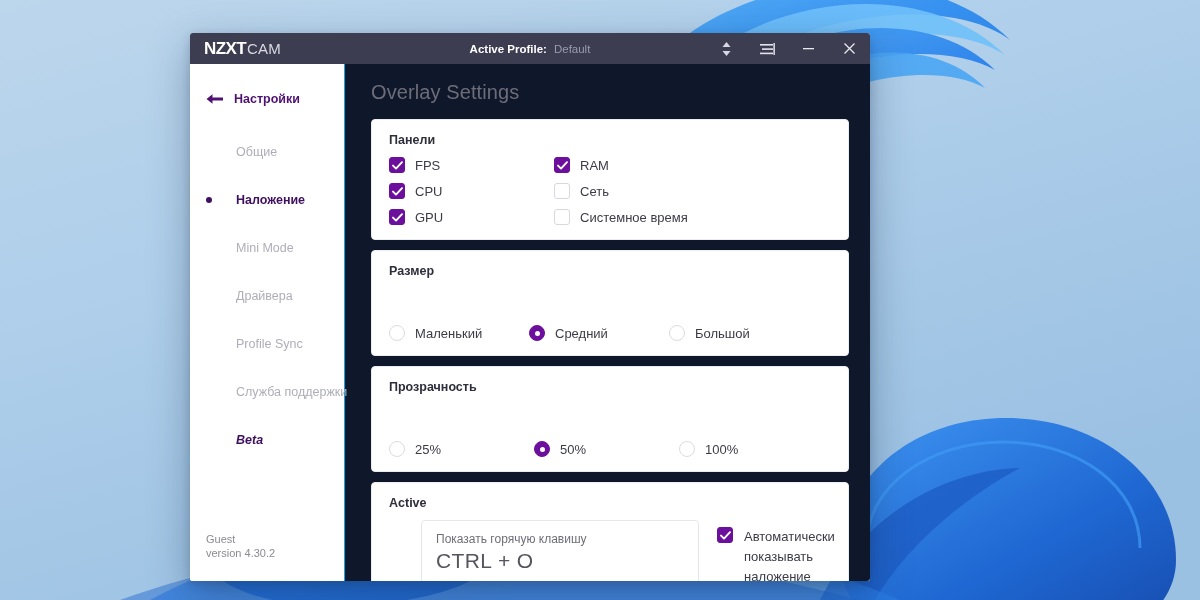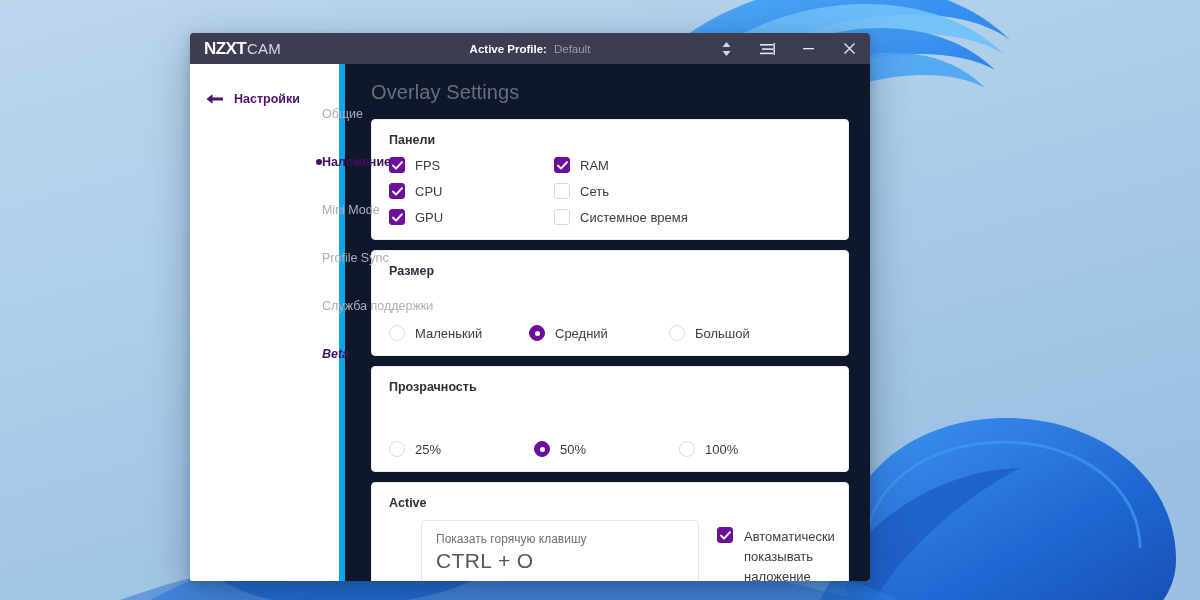--- a/index.html
+++ b/index.html
@@ -111,23 +111,23 @@
     display: flex;
     min-height: 0;
     background: #ffffff;
   }
 
   
   #sidebar {
     width: 155px;
     flex: 0 0 155px;
     background: #ffffff;
-    border-right: 6px solid #0ea5e9;
-    display: flex;
-    flex-direction: row;
+    border-right: 1px solid #0ea5e9;
+    display: flex;
+    flex-direction: column;
     padding-top: 11px;
     position: relative;
   }
   #back-row {
     display: flex;
     align-items: center;
     gap: 10px;
     padding: 9px 0 0 16px;
     height: 38px;
   }
@@ -151,20 +151,21 @@
   }
   .nav-item .bullet {
     width: 6px;
     height: 6px;
     border-radius: 50%;
     background: transparent;
     flex: 0 0 6px;
   }
   .nav-item.active .bullet { background: #3f1060; }
   .nav-item .nav-label {
+    margin-left: 24px;
     font-size: 12.5px;
     color: #aeaeb8;
     white-space: nowrap;
   }
   .nav-item.active .nav-label {
     color: #3f1060;
     font-weight: bold;
   }
   .nav-item.beta .nav-label {
     color: #3f1060;
@@ -448,32 +449,40 @@
           <div class="nav-item active">
             <span class="bullet"></span>
             <span class="nav-label">Наложение</span>
           </div>
           <div class="nav-item">
             <span class="bullet"></span>
             <span class="nav-label">Mini Mode</span>
           </div>
           <div class="nav-item">
             <span class="bullet"></span>
+            <span class="nav-label">Драйвера</span>
+          </div>
+          <div class="nav-item">
+            <span class="bullet"></span>
             <span class="nav-label">Profile Sync</span>
           </div>
           <div class="nav-item">
             <span class="bullet"></span>
             <span class="nav-label">Служба поддержки</span>
           </div>
           <div class="nav-item beta">
             <span class="bullet"></span>
             <span class="nav-label">Beta</span>
           </div>
         </div>
 
+        <div id="version-block">
+          <div>Guest</div>
+          <div>version 4.30.2</div>
+        </div>
       </div>
 
       <div id="content">
 
         <div id="page-title">Overlay Settings</div>
 
         <div class="card">
           <div class="card-title">Панели</div>
           <div class="panels-grid">
 

